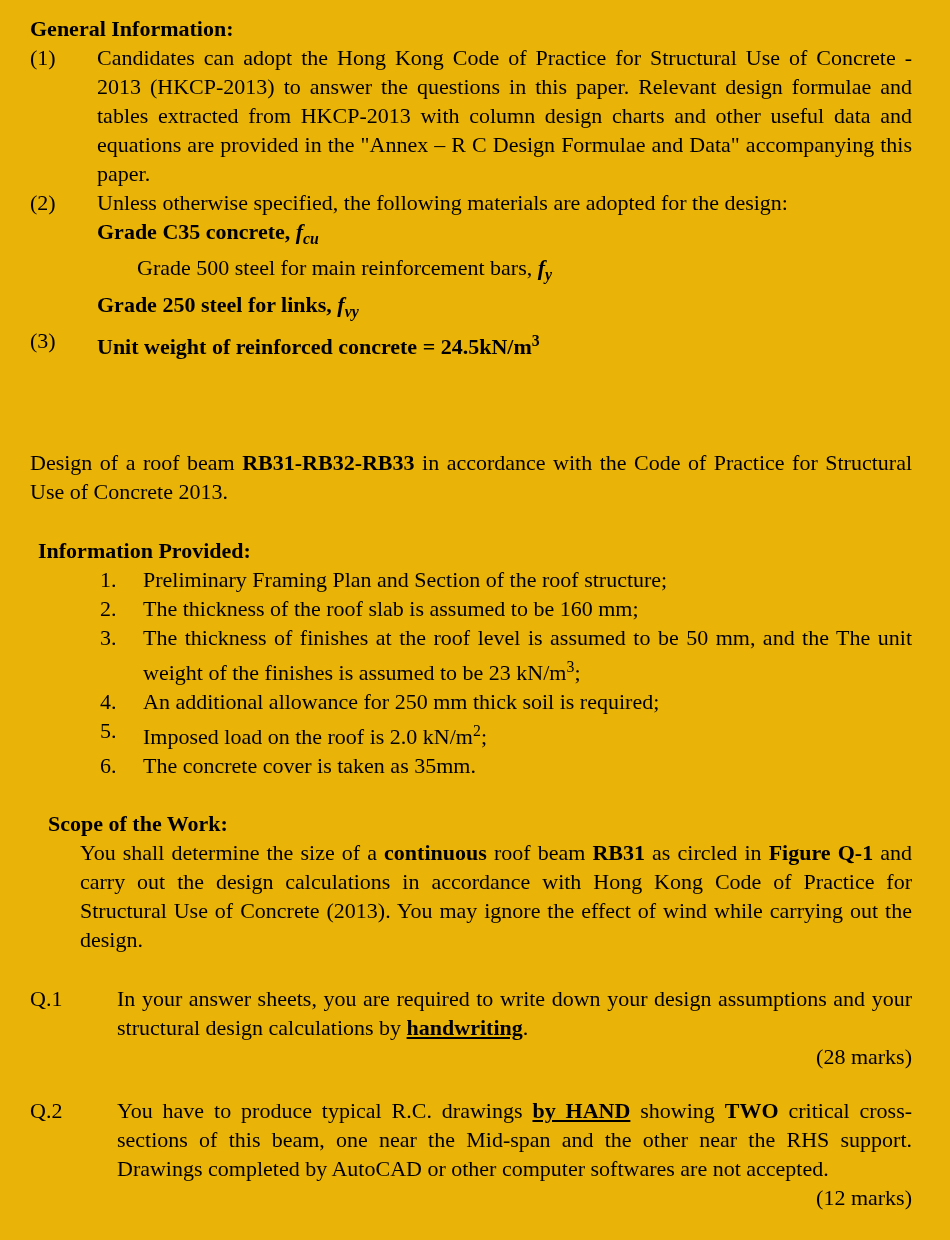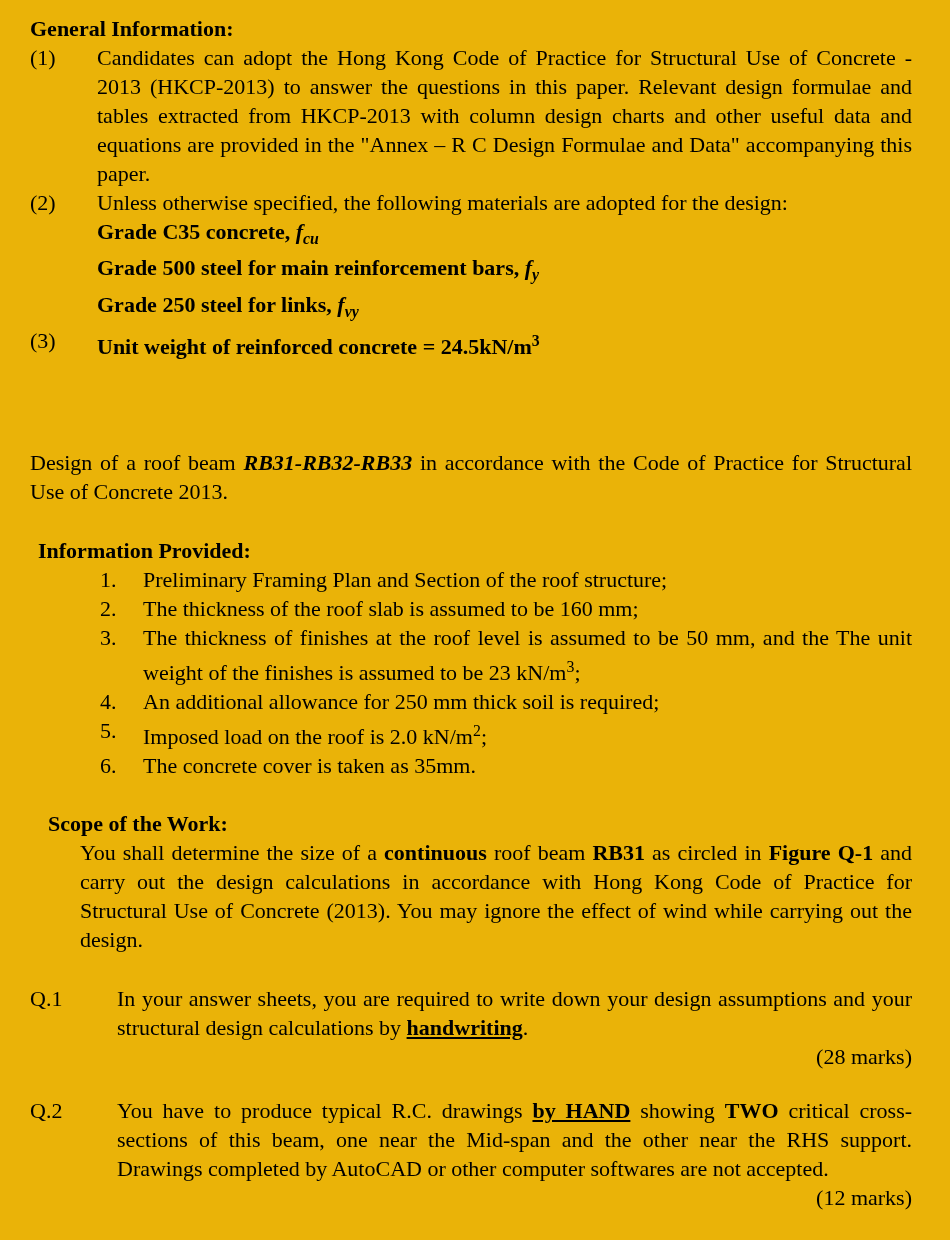--- a/index.html
+++ b/index.html
@@ -54,32 +54,32 @@
     <div class="numbered">
       <div class="num">(1)</div>
       <div class="body justify"><span>Candidates can adopt the Hong Kong Code of Practice for Structural Use of Concrete - 2013 (HKCP-2013) to answer the questions in this paper.  Relevant design formulae and tables extracted from HKCP-2013 with column design charts and other useful data and equations are provided in the "Annex – R C Design Formulae and Data" accompanying this paper.</span></div>
     </div>
 
     <div class="numbered">
       <div class="num">(2)</div>
       <div class="body">
         <div class="justify"><span>Unless otherwise specified, the following materials are adopted for the design:</span></div>
         <div><span style="font-weight: bold;">Grade C35 concrete, </span><span style="font-weight: bold; font-style: italic;">f</span><span style="font-weight: bold; font-style: italic; font-size: 0.72em; vertical-align: sub;">cu</span></div>
-        <div><span style="font-weight: bold;">Grade 500 steel for main reinforcement bars, </span><span style="font-weight: bold; font-style: italic;">f</span><span style="font-weight: bold; font-style: italic; font-size: 0.72em; vertical-align: sub;">y</span></div>
+        <div><span style="font-weight: normal; margin-left: 40px;">Grade 500 steel for main reinforcement bars, </span><span style="font-weight: bold; font-style: italic;">f</span><span style="font-weight: bold; font-style: italic; font-size: 0.72em; vertical-align: sub;">y</span></div>
         <div><span style="font-weight: bold;">Grade 250 steel for links, </span><span style="font-weight: bold; font-style: italic;">f</span><span style="font-weight: bold; font-style: italic; font-size: 0.72em; vertical-align: sub;">vy</span></div>
       </div>
     </div>
 
     <div class="numbered">
       <div class="num">(3)</div>
       <div class="body"><span style="font-weight: bold; text-align: center;">Unit weight of reinforced concrete = 24.5kN/m</span><span style="font-weight: bold; font-size: 0.72em; vertical-align: super;">3</span></div>
     </div>
   </section>
 
-  <div class="design-intro"><span>Design of a roof beam </span><span style="font-weight: bold; font-style: italic;">RB31-RB32-RB33</span><span> in accordance with the Code of Practice for Structural Use of Concrete 2013.</span></div>
+  <div class="design-intro"><span>Design of a roof beam </span><span style="font-weight: bold;">RB31-RB32-RB33</span><span> in accordance with the Code of Practice for Structural Use of Concrete 2013.</span></div>
 
   <section>
     <div class="heading info-h">Information Provided:</div>
 
     <div class="info-item">
       <div class="inum">1.</div>
       <div class="ibody justify"><span>Preliminary Framing Plan and Section of the roof structure;</span></div>
     </div>
     <div class="info-item">
       <div class="inum">2.</div>

